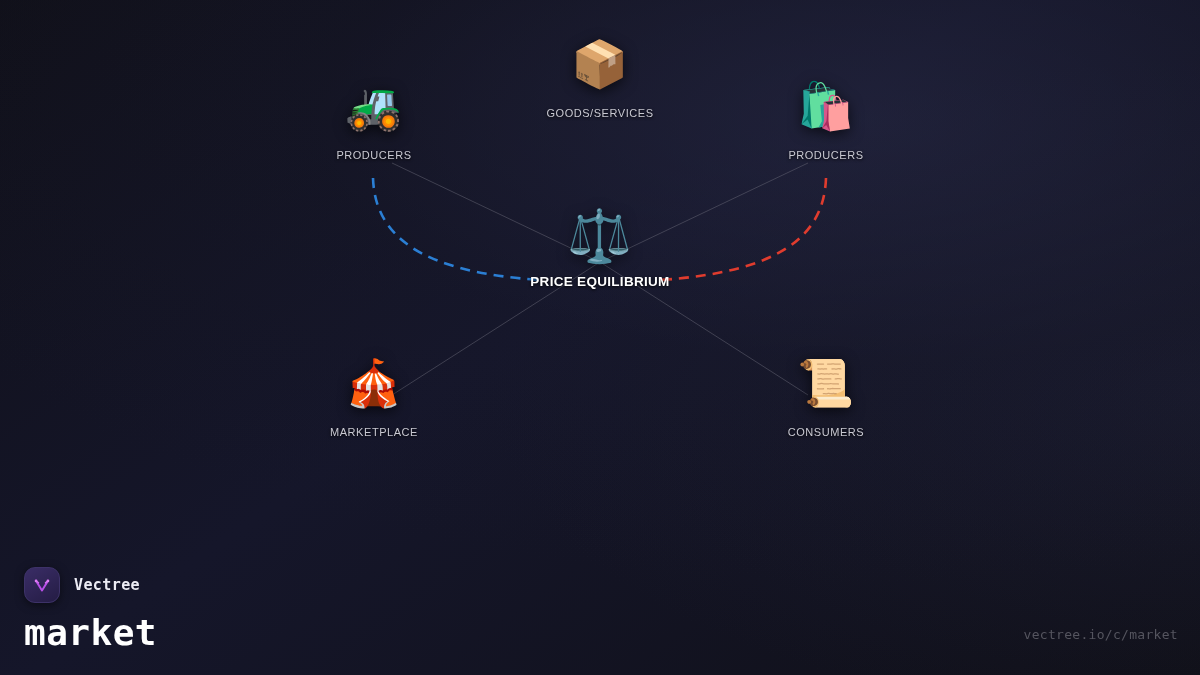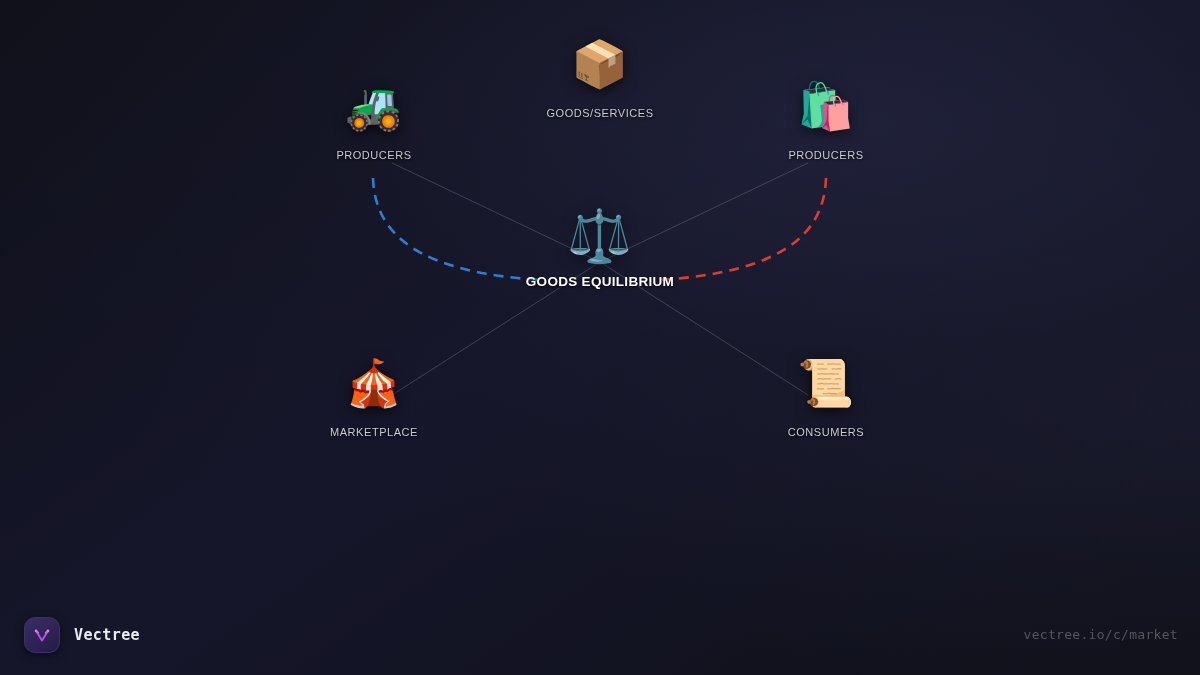--- a/index.html
+++ b/index.html
@@ -101,21 +101,21 @@
     <div class="label">GOODS/SERVICES</div>
   </div>
 
   <div class="node" style="left:826px; top:120px;">
     <div class="glyph">🛍️</div>
     <div class="label">PRODUCERS</div>
   </div>
 
   <div class="node center" style="left:600px; top:247px;">
     <div class="glyph">⚖️</div>
-    <div class="label">GOODS EQUILIBRIUM</div>
+    <div class="label">PRICE EQUILIBRIUM</div>
   </div>
 
   <div class="node" style="left:374px; top:397px;">
     <div class="glyph">🎪</div>
     <div class="label">MARKETPLACE</div>
   </div>
 
   <div class="node" style="left:826px; top:397px;">
     <div class="glyph">📜</div>
     <div class="label">CONSUMERS</div>
@@ -126,17 +126,18 @@
       <div id="logo-badge">
         <svg width="22" height="22" viewBox="0 0 24 24">
           <path d="M5.5 7.5 L12 18 L18.5 7.5" fill="none" stroke="#b84fe8" stroke-width="2.1" stroke-linecap="round" stroke-linejoin="round"></path>
           <path d="M5.5 7.5 L8.2 9.6 M18.5 7.5 L15.8 9.6" fill="none" stroke="#d06ff0" stroke-width="1.7" stroke-linecap="round"></path>
           <circle cx="5.5" cy="7.5" r="1.5" fill="#e07cf5"></circle>
           <circle cx="18.5" cy="7.5" r="1.5" fill="#e07cf5"></circle>
         </svg>
       </div>
       <div id="brand-name">Vectree</div>
     </div>
+    <div id="page-title">market</div>
   </div>
 
   <div id="site-url">vectree.io/c/market</div>
 
 </div>
 
 </body></html>

